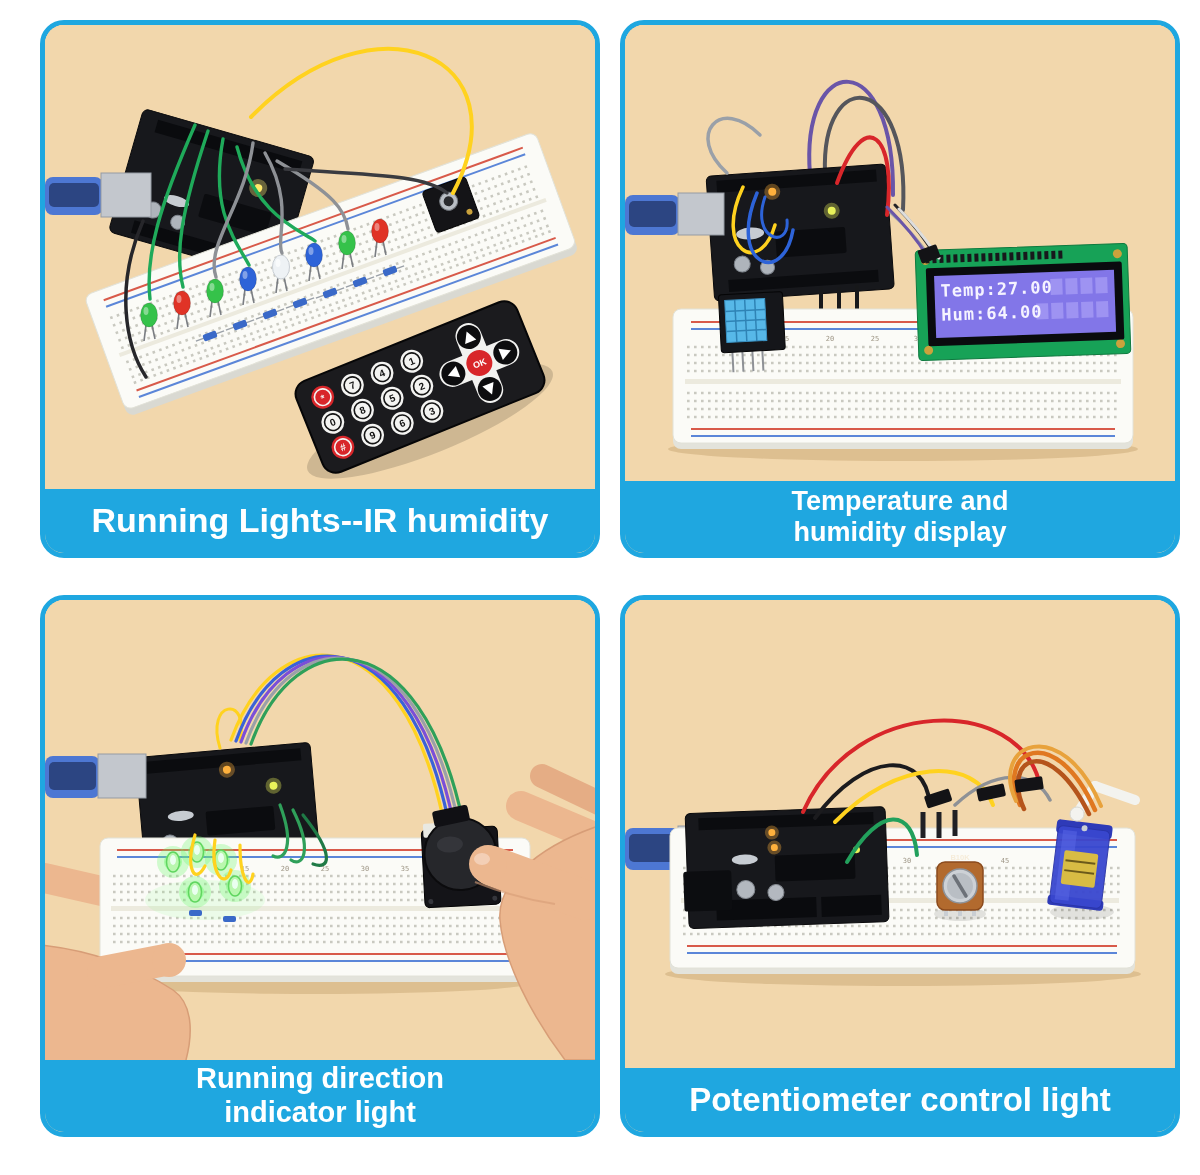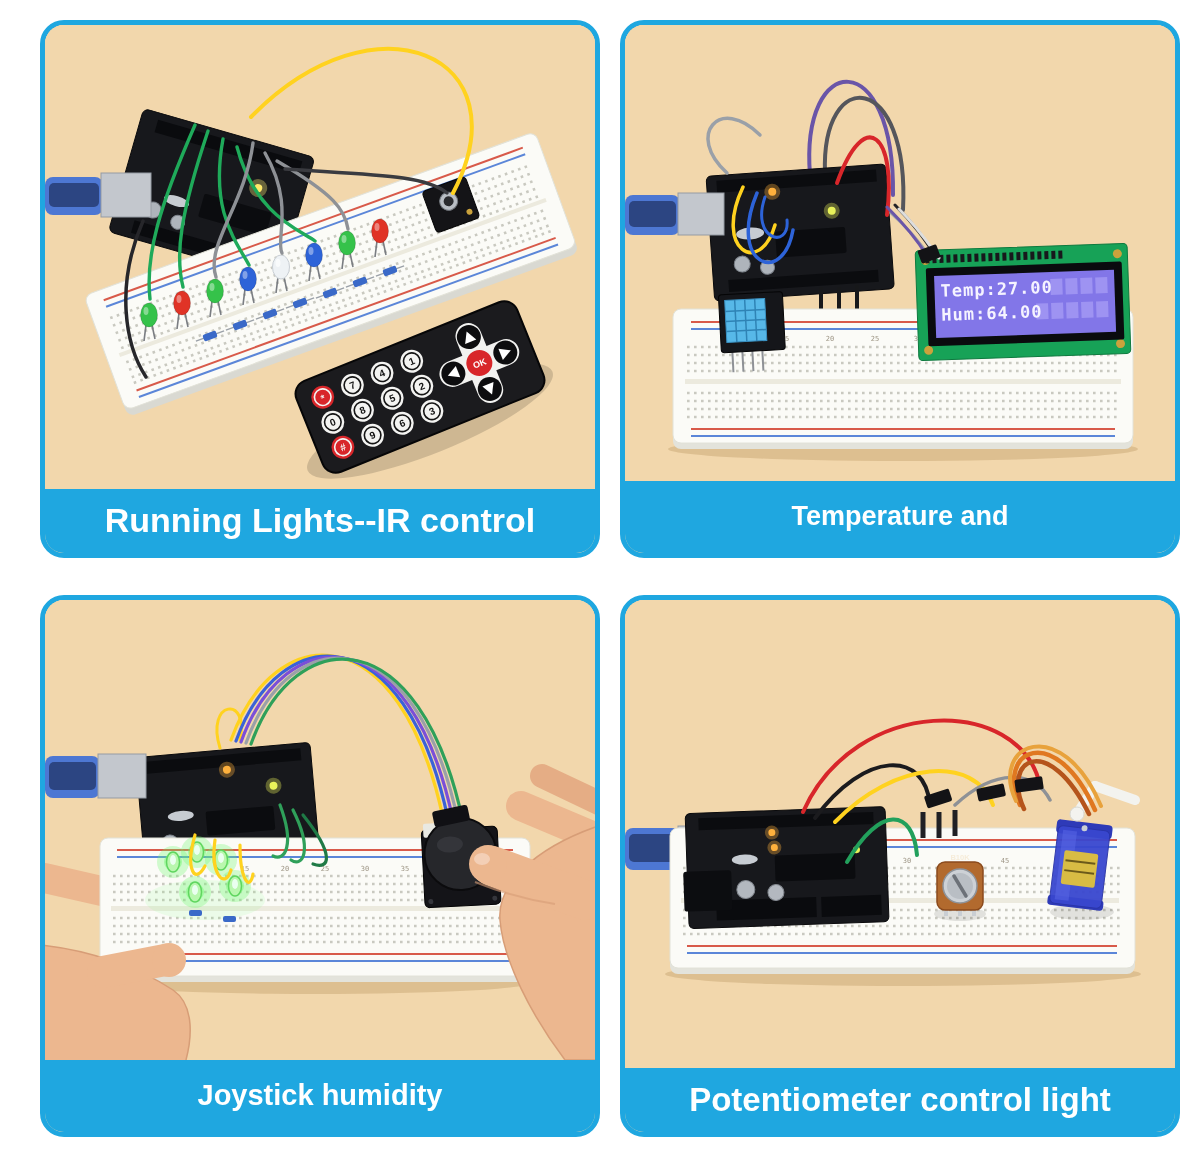--- a/index.html
+++ b/index.html
@@ -245,21 +245,21 @@
           <g>
               <circle cx="2" cy="27" r="11.5" fill="#f4f4f2"></circle>
               <circle cx="2" cy="27" r="8.3" fill="none" stroke="#151515" stroke-width="1.6"></circle>
               <text class="rkey" x="2" y="30.5">3</text>
             </g>
         </g>
       </g>
     </svg>
   </div>
   <figcaption class="caption" style="height:64px;font-size:34px">
-    <span>Running Lights--IR control</span>
+    <span>Running Lights--IR humidity</span>
     <span></span>
   </figcaption>
 </figure>
 
 <figure class="card" style="left:620px;top:20px;height:538px">
   <div class="photo" style="height:456px">
     <svg width="550" height="456" viewBox="0 0 550 456" aria-label="Arduino board with a blue DHT11 sensor on a breadboard and an LCD1602 display showing temperature 27.00 and humidity 64.00">
       <rect x="0" y="0" width="550" height="456" fill="#f2d7ac"></rect>
 
       <path class="wire" d="M 185 150 C 175 25, 270 20, 268 170" stroke="#6a55a8" stroke-width="4"></path>
@@ -362,20 +362,21 @@
         <path class="wire" d="M 270 180 C 290 200, 300 215, 310 230" stroke="#222326" stroke-width="3"></path>
         <path class="wire" d="M 274 184 C 294 204, 303 218, 314 233" stroke="#dddddd" stroke-width="3"></path>
         <path class="wire" d="M 266 188 C 286 206, 297 220, 306 234" stroke="#9aa0a8" stroke-width="3"></path>
         <path class="wire" d="M 262 182 C 282 202, 293 216, 302 231" stroke="#6a55a8" stroke-width="3"></path>
         <rect x="294" y="222" width="20" height="14" rx="2" fill="#131316" transform="rotate(-20 304 229)"></rect>
       </g>
     </svg>
   </div>
   <figcaption class="caption" style="height:72px;font-size:27px">
     <span>Temperature and</span>
+    <span>humidity display</span>
   </figcaption>
 </figure>
 
 <figure class="card" style="left:40px;top:595px;height:542px">
   <div class="photo" style="height:460px">
     <svg width="550" height="460" viewBox="0 0 550 460" aria-label="Two hands holding a breadboard with lit green LEDs while a thumb presses a joystick module connected by a ribbon cable">
       <rect x="0" y="0" width="550" height="460" fill="#f2d7ac"></rect>
 
       <g stroke-linecap="round">
         <line x1="0" y1="278" x2="96" y2="300" stroke="#ecb78f" stroke-width="30"></line>
@@ -503,21 +504,22 @@
       </g>
 
       <g>
         <path class="skin" d="M -5 345 C 45 350, 95 368, 128 390 C 150 405, 148 440, 138 470 L -5 470 Z" stroke="#d79d77" stroke-width="1.5"></path>
         <line x1="58" y1="372" x2="120" y2="360" stroke="#ecb78f" stroke-width="32" stroke-linecap="round"></line>
         <circle cx="124" cy="360" r="17" class="skin"></circle>
       </g>
     </svg>
   </div>
   <figcaption class="caption" style="height:72px;font-size:29px">
-    <span>Joystick humidity</span>
+    <span>Running direction</span>
+    <span>indicator light</span>
   </figcaption>
 </figure>
 
 <figure class="card" style="left:620px;top:595px;height:542px">
   <div class="photo" style="height:468px">
     <svg width="550" height="468" viewBox="0 0 550 468" aria-label="Arduino board on a breadboard with a B10K potentiometer wired to a blue micro servo with a white arm">
       <rect x="0" y="0" width="550" height="468" fill="#f2d7ac"></rect>
 
       <g>
         <rect x="0" y="228" width="55" height="42" rx="8" fill="#3f6fd6" opacity="0.92"></rect>

